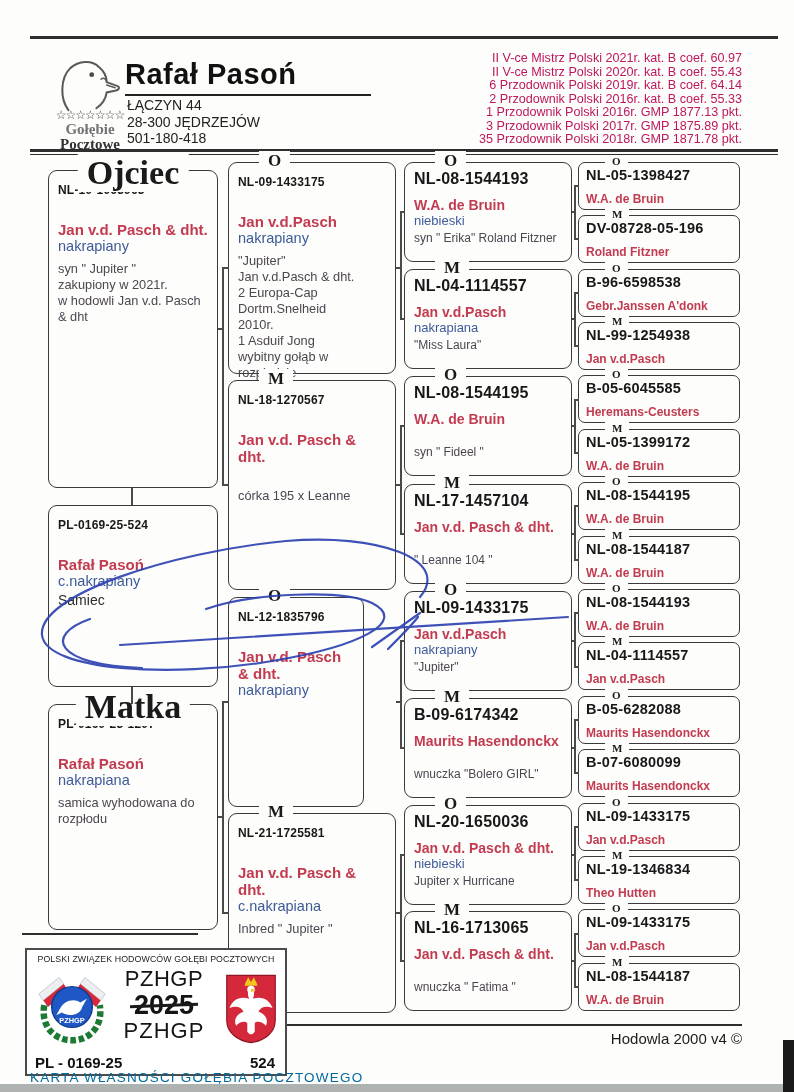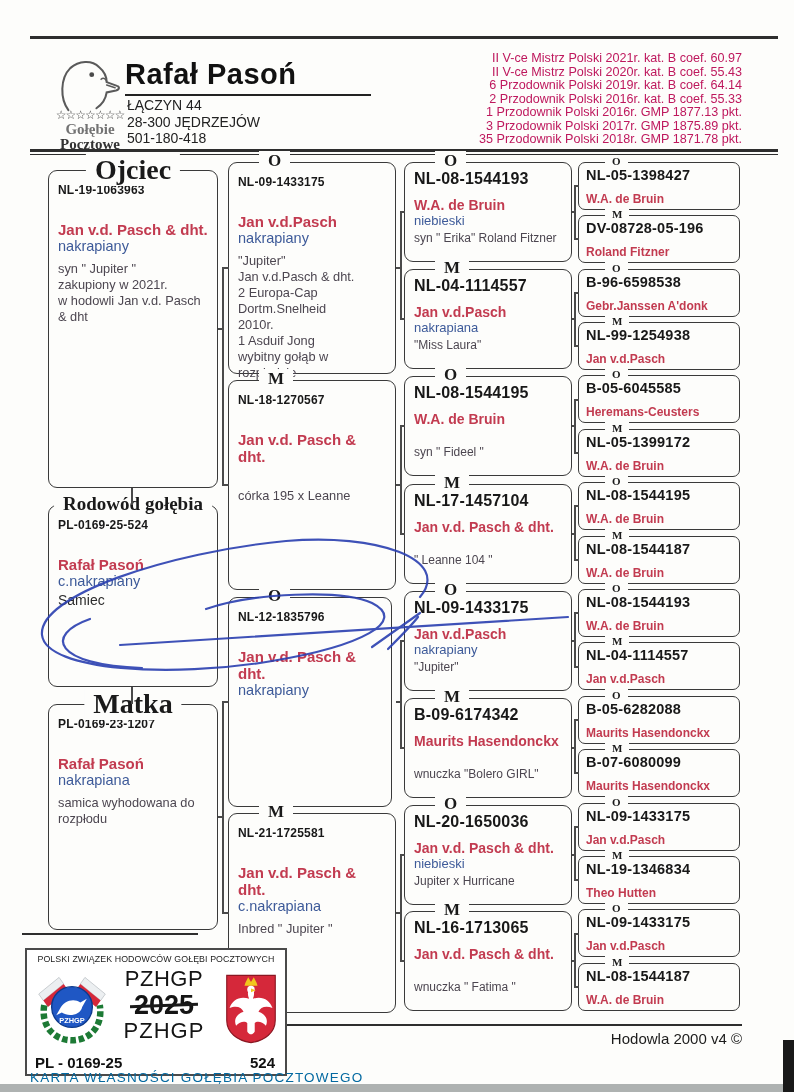--- a/index.html
+++ b/index.html
@@ -22,21 +22,21 @@
   .pbox{position:absolute;border:1.6px solid #3a3a3a;border-radius:9px;background:#fdfdfb;
         box-sizing:border-box;padding:12px 9px 5px 9px;}
   .pbox .sex,.pbox .slabel{position:absolute;top:-12px;background:#fdfdfb;padding:0 9px;
         font-family:"Liberation Serif",serif;font-weight:bold;color:#1a1a1a;}
   .pbox .sex{left:30px;font-size:17px;}
   .pbox .slabel{left:50%;transform:translateX(-50%);white-space:nowrap;}
   .ring{font-weight:bold;font-size:12px;color:#181818;letter-spacing:.2px;}
   .owner{font-weight:bold;font-size:15px;color:#c23b50;margin-top:24px;}
   .clr{font-size:14.5px;color:#3d5a99;min-height:19px;}
   .notes{font-size:12.8px;color:#4c4650;white-space:pre-line;line-height:16px;margin-top:4px;}
-  .c1 .slabel{font-size:28px;top:-17px;}
+  .c1 .slabel{font-size:34px;top:-17px;}
   .c1.small-label .slabel{font-size:19px;top:-13px;}
   .c3{padding-top:7px;}
   .c3 .ring{font-size:16px;}
   .c3 .owner{margin-top:9px;font-size:14px;}
   .c3 .clr{font-size:13px;min-height:17px;}
   .c3 .notes{font-size:12px;margin-top:0;}
   .c4{padding:4px 7px 3px 7px;display:flex;flex-direction:column;justify-content:space-between;border-radius:7px;}
   .c4 .ring{font-size:14.5px;}
   .c4 .owner{margin-top:0;font-size:12px;}
   .c4 .sex{font-size:11px;left:26px;top:-8px;padding:0 7px;}
@@ -101,21 +101,20 @@
     <span class="slabel">Ojciec</span>
     <div class="ring">NL-19-1063963</div>
     <div class="owner">Jan v.d. Pasch &amp; dht.</div>
     <div class="clr">nakrapiany</div>
     <div class="notes">syn " Jupiter "
 zakupiony w 2021r.
 w hodowli Jan v.d. Pasch &amp; dht</div>
   </div>
 
   <div class="pbox c1 small-label" style="left:48px;top:505px;width:170px;height:182px;">
-    <span class="slabel">Rodowód gołębia</span>
     <div class="ring">PL-0169-25-524</div>
     <div class="owner">Rafał Pasoń</div>
     <div class="clr">c.nakrapiany</div>
     <div class="notes" style="color:#2c2c2c;font-size:14px;margin-top:0;">Samiec</div>
   </div>
 
   <div class="pbox c1" style="left:48px;top:704px;width:170px;height:226px;">
     <span class="slabel">Matka</span>
     <div class="ring">PL-0169-23-1207</div>
     <div class="owner">Rafał Pasoń</div>
@@ -136,21 +135,21 @@
 1 Asduif Jong
 wybitny gołąb w rozpłodzie</div>
   </div>
   <div class="pbox c2" style="left:228px;top:380px;width:168px;height:210px;">
     <span class="sex">M</span>
     <div class="ring">NL-18-1270567</div>
     <div class="owner">Jan v.d. Pasch &amp; dht.</div>
     <div class="clr"></div>
     <div class="notes">córka 195 x Leanne</div>
   </div>
-  <div class="pbox c2" style="left:228px;top:597px;width:164px;height:210px;">
+  <div class="pbox c2" style="left:228px;top:597px;width:136px;height:210px;">
     <span class="sex">O</span>
     <div class="ring">NL-12-1835796</div>
     <div class="owner">Jan v.d. Pasch &amp; dht.</div>
     <div class="clr">nakrapiany</div>
     <div class="notes"></div>
   </div>
   <div class="pbox c2" style="left:228px;top:813px;width:168px;height:200px;">
     <span class="sex">M</span>
     <div class="ring">NL-21-1725581</div>
     <div class="owner">Jan v.d. Pasch &amp; dht.</div>

